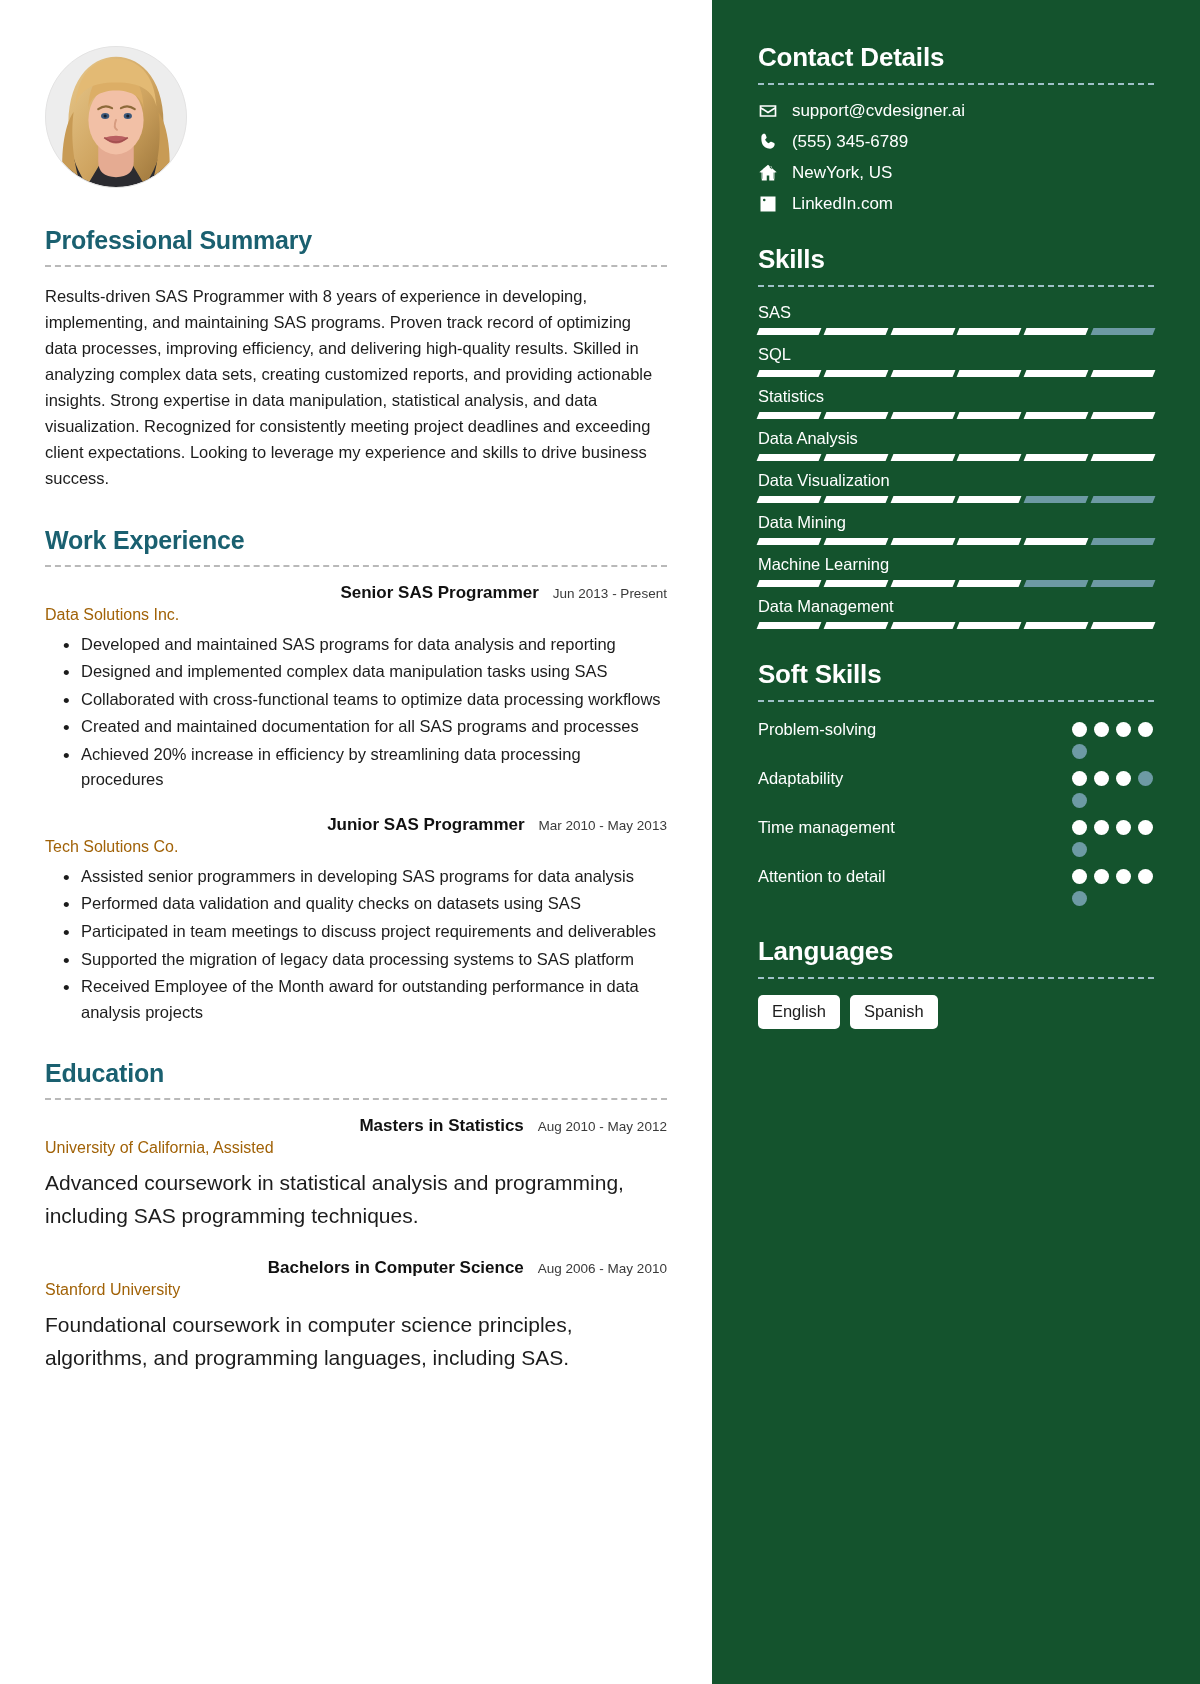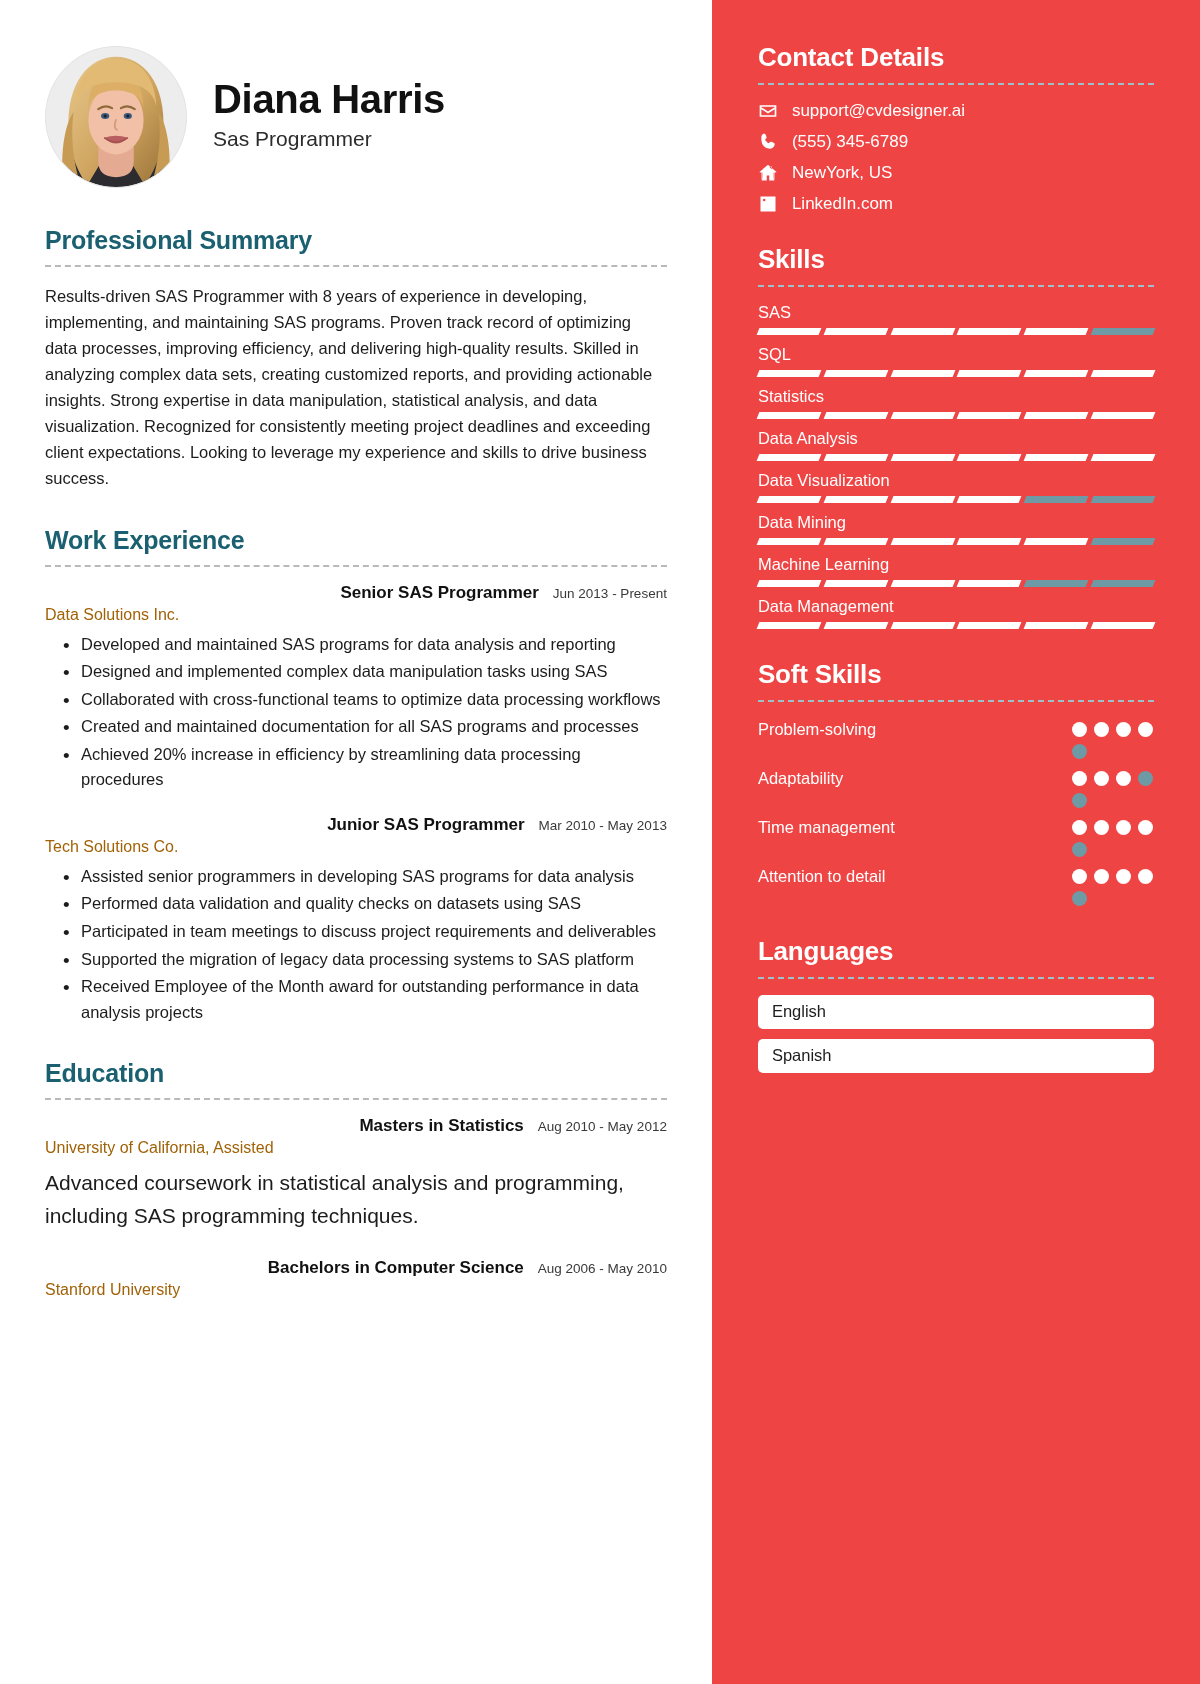--- a/index.html
+++ b/index.html
@@ -124,21 +124,21 @@
     font-size: 21px;
     line-height: 1.55;
     color: #1c1c1c;
     margin-top: 10px;
   }
   .edu-entry { margin-bottom: 26px; }
 
   
   .side-col {
     width: 506px;
-    background: #ef4444;
+    background: #14532d;
     color: #ffffff;
     padding: 42px 46px 32px 46px;
   }
   .side-section { margin-bottom: 30px; }
   .side-title {
     font-size: 26px;
     font-weight: bold;
     color: #ffffff;
     letter-spacing: -0.2px;
   }
@@ -213,21 +213,21 @@
   }
   .dot {
     width: 15px;
     height: 15px;
     border-radius: 50%;
     background: #ffffff;
   }
   .dot.off { background: #6d9aa4; }
 
   
-  .lang-chips { display: flex; flex-wrap: wrap; gap: 10px; flex-direction: column; }
+  .lang-chips { display: flex; flex-wrap: wrap; gap: 10px; }
   .chip {
     background: #ffffff;
     color: #1c1c1c;
     font-size: 16.5px;
     padding: 7px 14px;
     border-radius: 5px;
     line-height: 1.2;
   }
 </style>
 </head>
@@ -266,24 +266,20 @@
             <circle cx="83" cy="70" r="1.6" fill="#17202e"></circle>
             <path d="M53 63 q7 -5 14 -1" stroke="#8d6a3a" stroke-width="2.2" fill="none" stroke-linecap="round"></path>
             <path d="M76 62 q7 -4 14 1" stroke="#8d6a3a" stroke-width="2.2" fill="none" stroke-linecap="round"></path>
             <path d="M71 74 q-3 8 1 10" stroke="#d79c80" stroke-width="2" fill="none" stroke-linecap="round"></path>
             <path d="M59 92 q12 9 24 0 q-12 5 -24 0 Z" fill="#ffffff"></path>
             <path d="M59 92 q12 -4 24 0 q-12 12 -24 0 Z" fill="#b95f61"></path>
             <path d="M59 92 q12 9 24 0" stroke="#a3504f" stroke-width="1.6" fill="none"></path>
           </g>
         </svg>
       </div>
-      <div class="name-block">
-        <div class="person-name">Diana Harris</div>
-        <div class="person-title">Sas Programmer</div>
-      </div>
     </div>
 
     <div class="section">
       <div class="section-title">Professional Summary</div>
       <div class="dash-rule"></div>
       <p class="summary-text">Results-driven SAS Programmer with 8 years of experience in developing, implementing, and maintaining SAS programs. Proven track record of optimizing data processes, improving efficiency, and delivering high-quality results. Skilled in analyzing complex data sets, creating customized reports, and providing actionable insights. Strong expertise in data manipulation, statistical analysis, and data visualization. Recognized for consistently meeting project deadlines and exceeding client expectations. Looking to leverage my experience and skills to drive business success.</p>
     </div>
 
     <div class="section">
       <div class="section-title">Work Experience</div>
@@ -332,20 +328,21 @@
         <div class="entry-org">University of California, Assisted</div>
         <div class="entry-desc">Advanced coursework in statistical analysis and programming, including SAS programming techniques.</div>
       </div>
 
       <div class="edu-entry">
         <div class="entry-head">
           <div class="entry-role">Bachelors in Computer Science</div>
           <div class="entry-dates">Aug 2006 - May 2010</div>
         </div>
         <div class="entry-org">Stanford University</div>
+        <div class="entry-desc">Foundational coursework in computer science principles, algorithms, and programming languages, including SAS.</div>
       </div>
     </div>
   </div>
 
   <div class="side-col">
 
     <div class="side-section">
       <div class="side-title">Contact Details</div>
       <div class="side-rule"></div>
       <ul class="contact-list">

